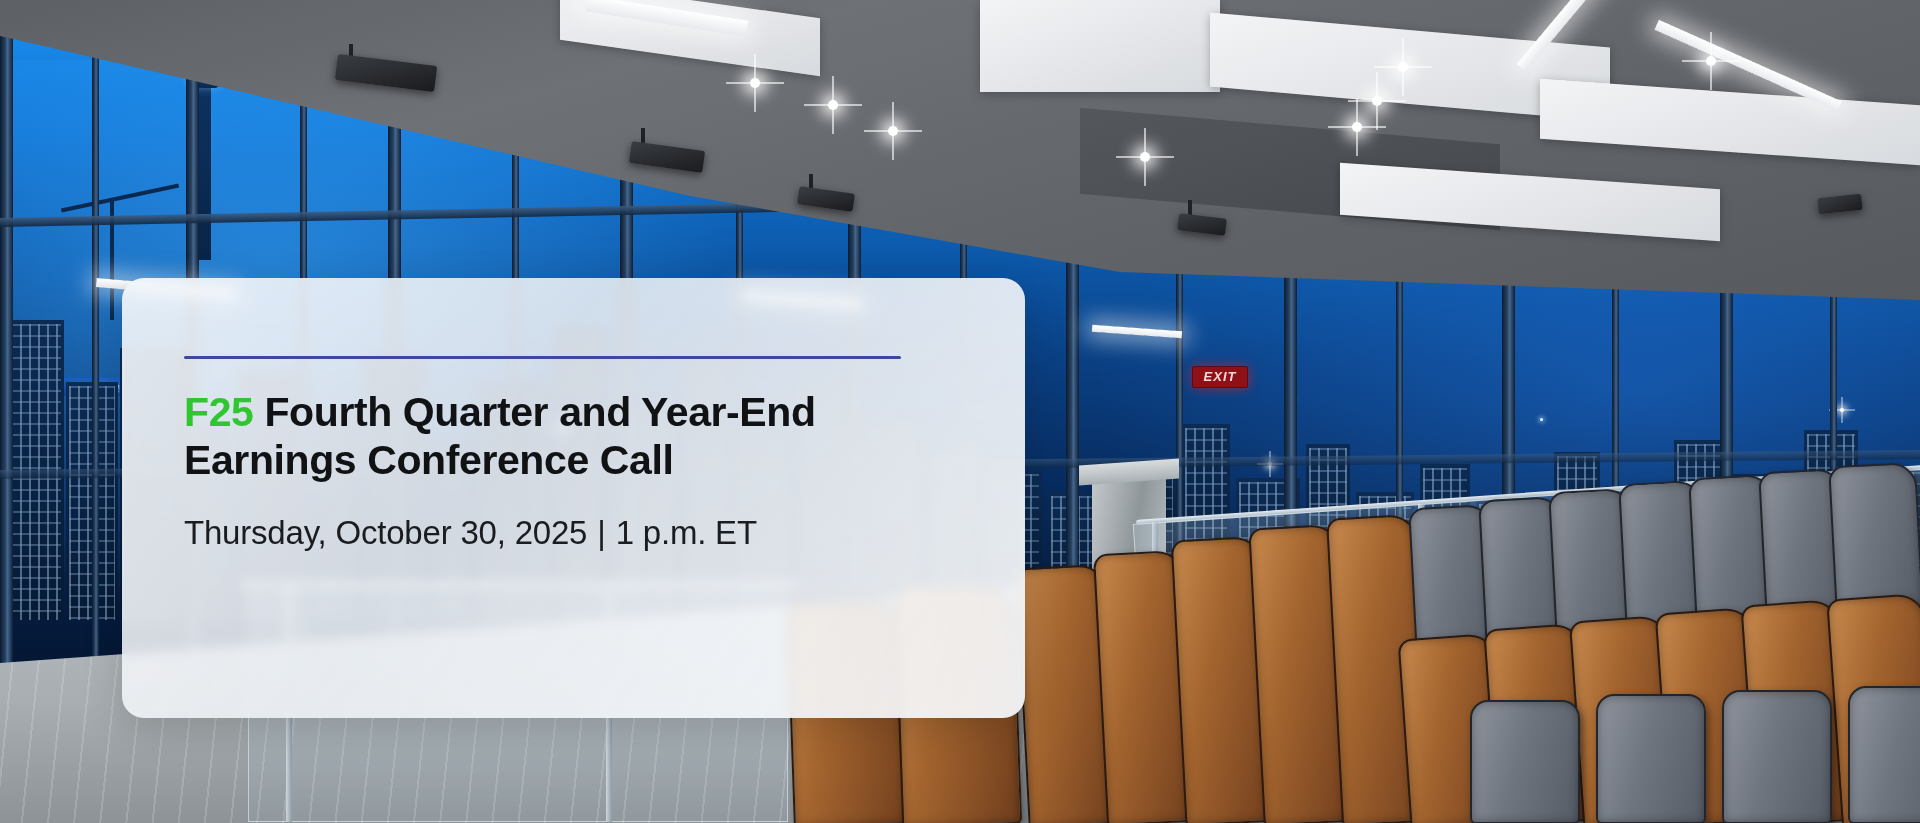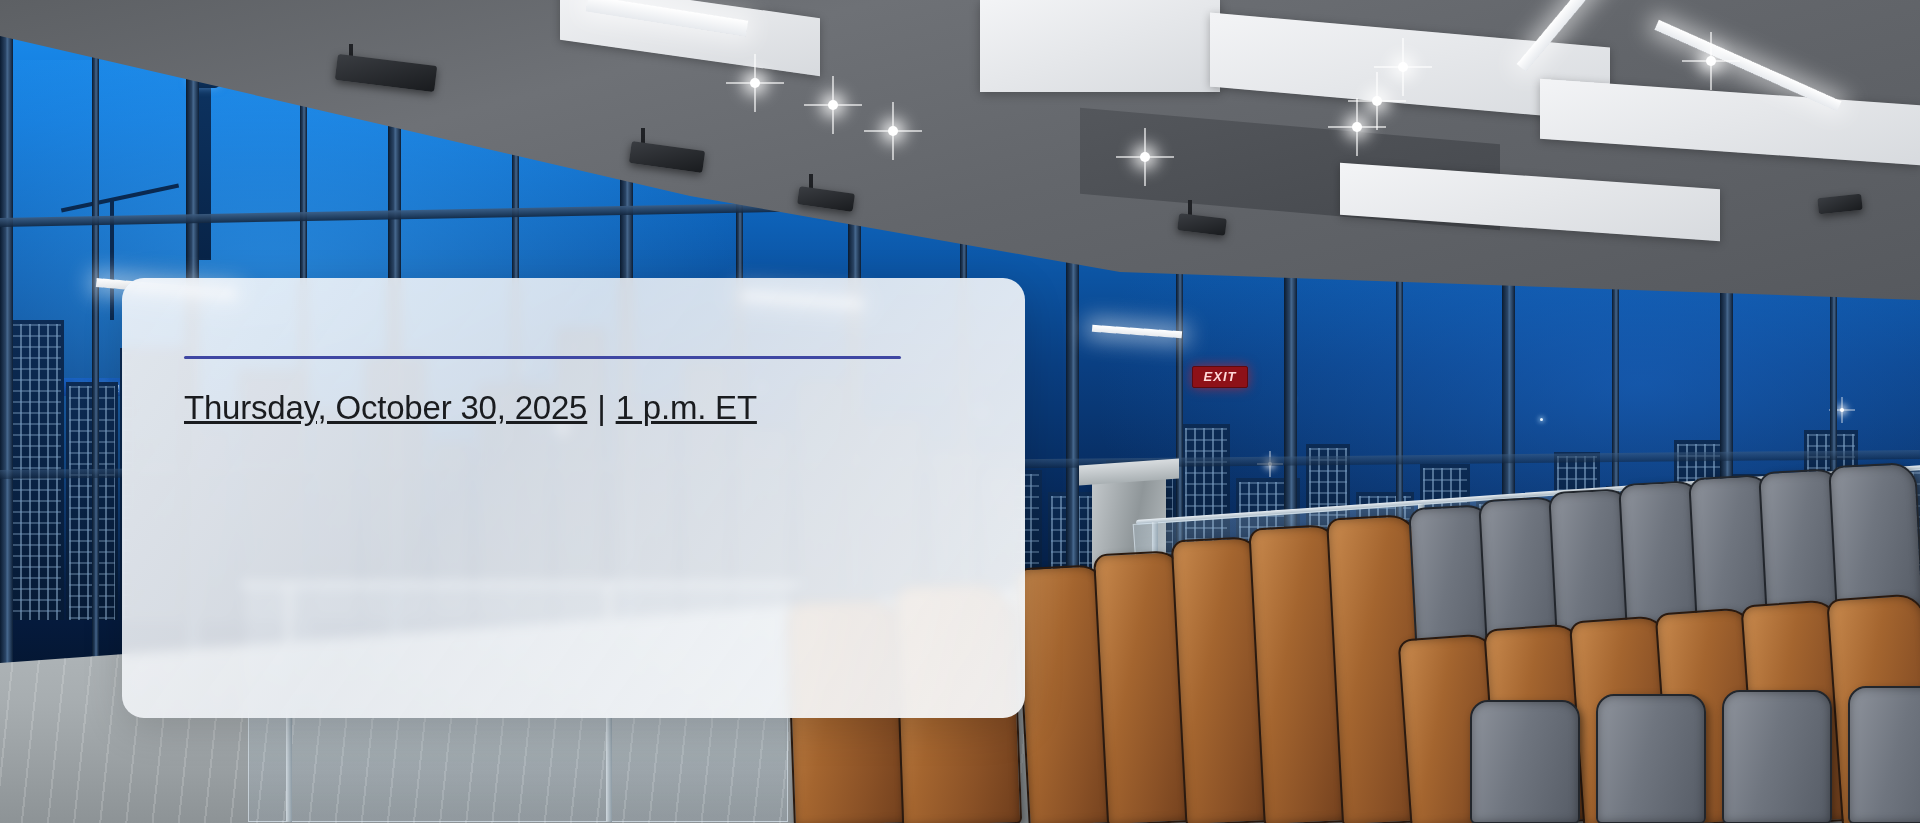--- a/index.html
+++ b/index.html
@@ -183,21 +183,21 @@
     margin-top:26px; width:717px; height:3px;
     background:#3f47a3; border-radius:2px;
   }
   .card-sub{
     margin-top:30px; font-size:41px; font-weight:bold; color:#111214;
     line-height:1.16; letter-spacing:-.4px; max-width:730px;
   }
   .card-sub .accent{ color:#2fc62f; }
   .card-date{
     margin-top:30px; font-size:33px; font-weight:normal; color:#1a1c1f;
-    letter-spacing:-.2px; white-space:nowrap;text-decoration:underline;
+    letter-spacing:-.2px; white-space:nowrap;
   }
   .card-date .sep{ color:#1a1c1f; padding:0 10px; font-weight:300; }
 </style>
 </head>
 <body>
 
 <div class="banner">
 
   <div class="photo">
 
@@ -359,19 +359,23 @@
       <div class="seat-wood" style="left:790px; top:600px; width:120px; height:226px; border-radius:18px 40px 6px 6px; transform:rotate(-2deg);"></div>
       <div class="seat-wood" style="left:898px; top:584px; width:120px; height:242px; border-radius:18px 40px 6px 6px; transform:rotate(-2deg);"></div>
     </div>
   </div>
 
   <div class="card">
 
 
     <div class="divider"></div>
 
+    <div class="card-sub">
+      <span class="accent">F25</span>
+      <span>Fourth Quarter and Year-End Earnings Conference Call</span>
+    </div>
 
     <div class="card-date">
       <span>Thursday, October 30, 2025</span><span class="sep">|</span><span>1 p.m. ET</span>
     </div>
 
   </div>
 </div>
 
 </body></html>

